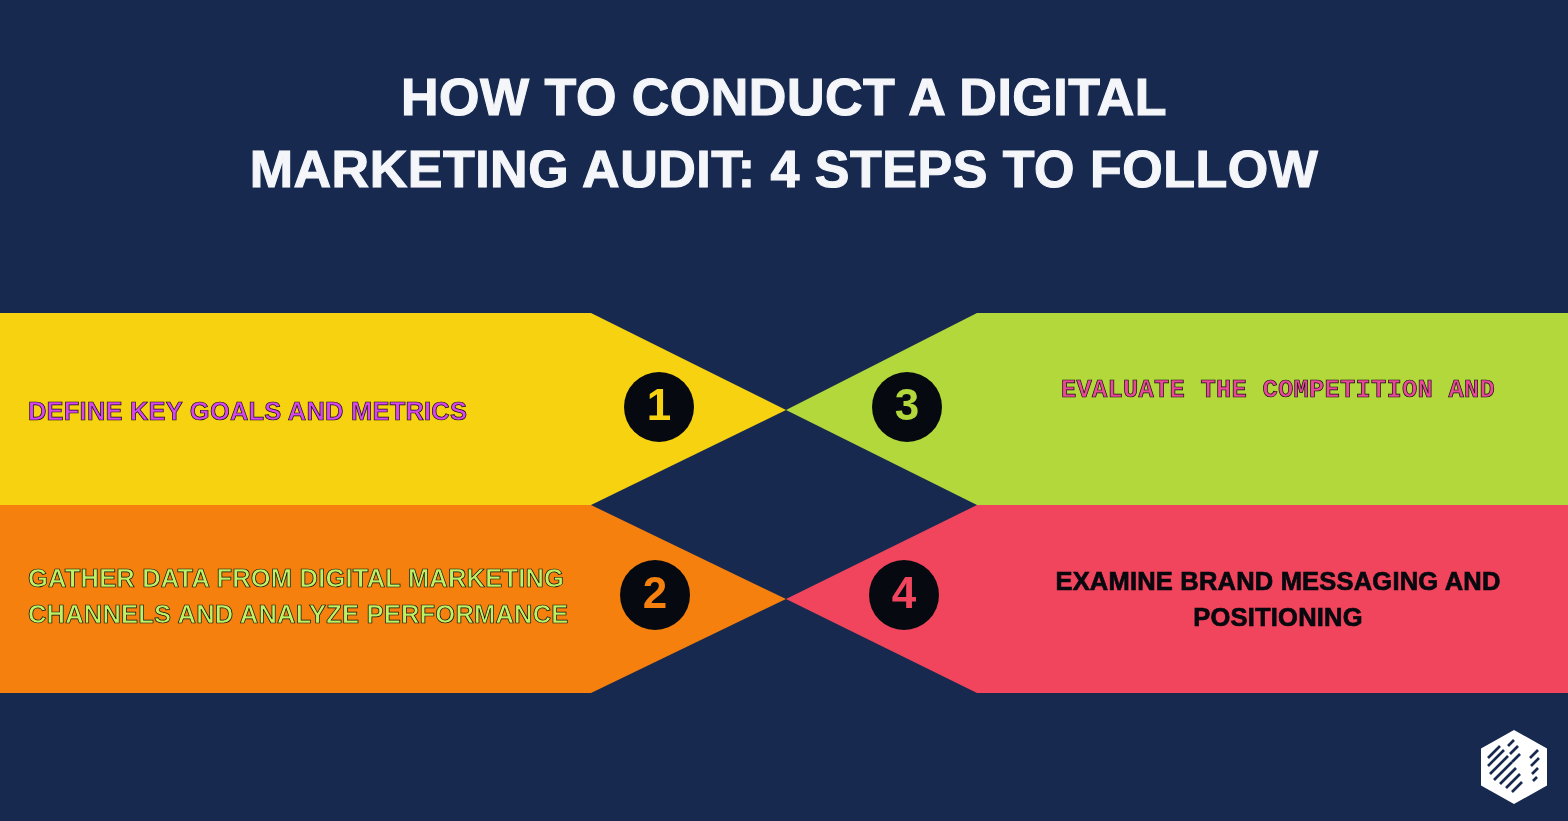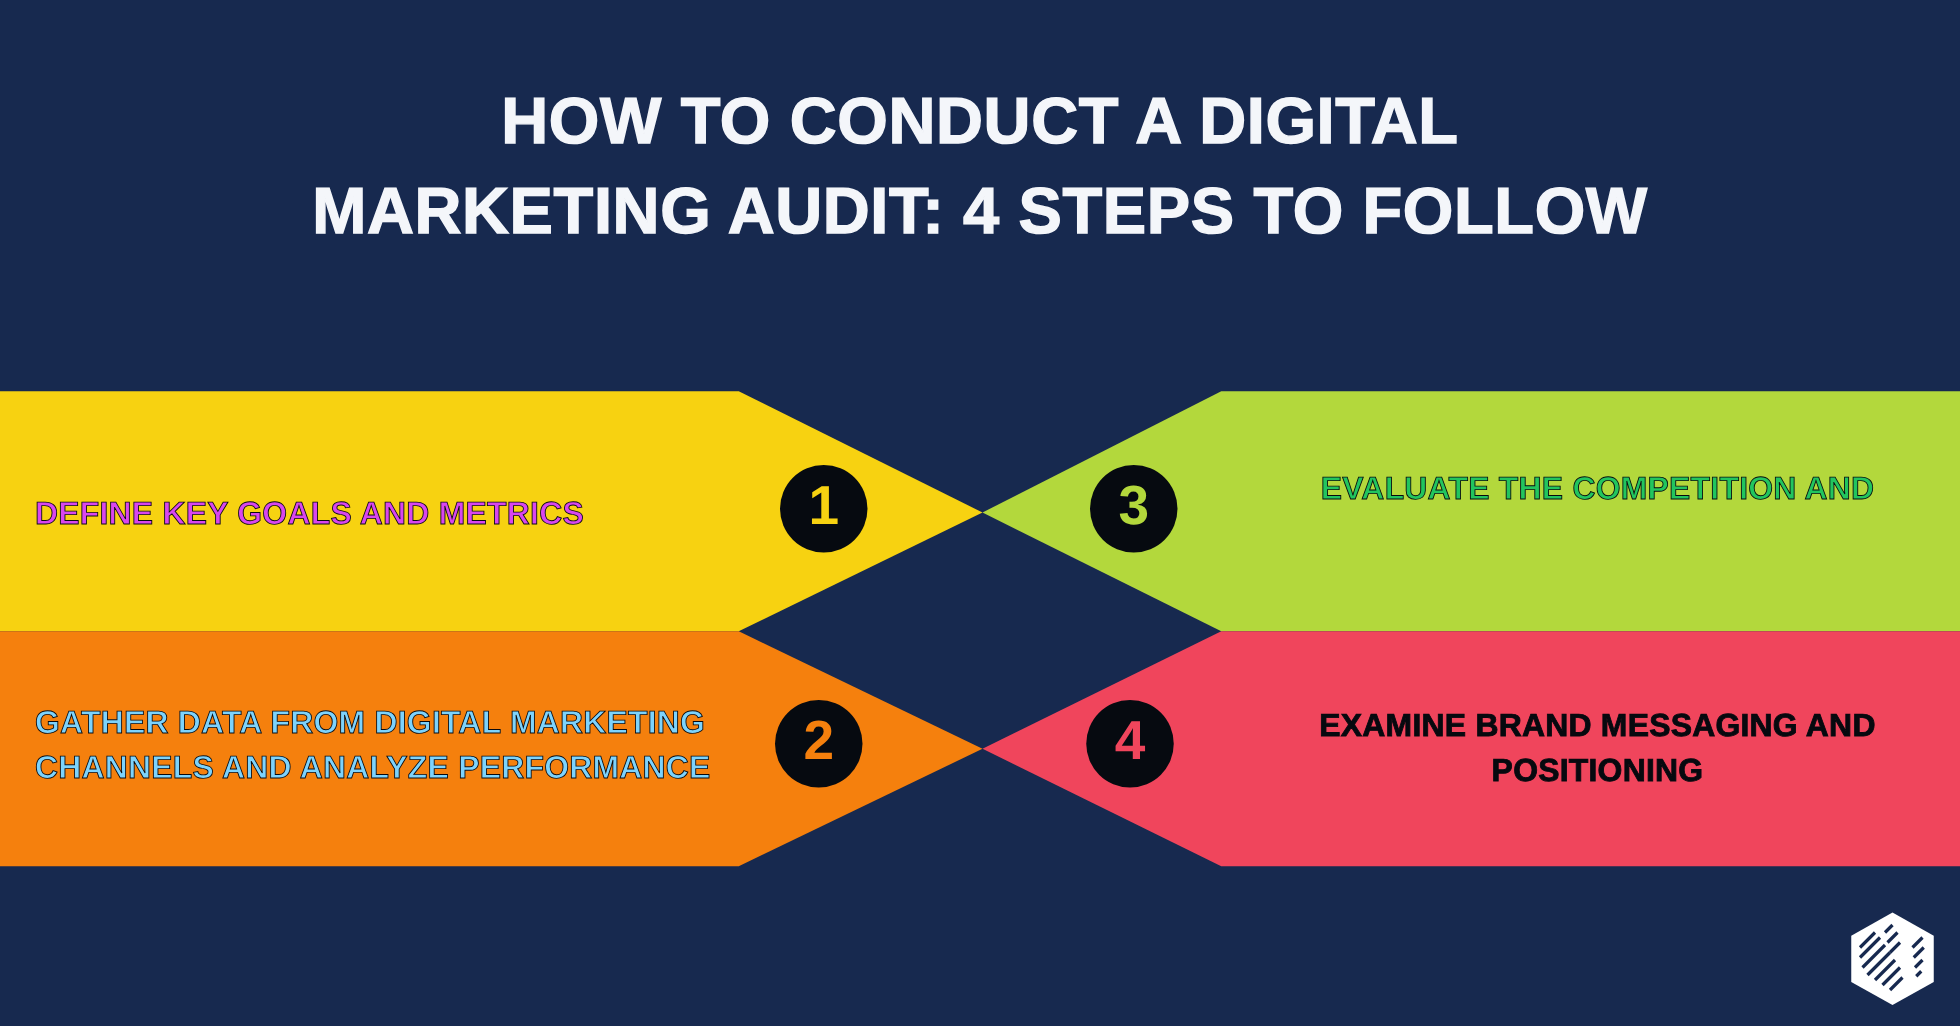--- a/index.html
+++ b/index.html
@@ -110,26 +110,26 @@
 
     <polygon points="1568,313 977,313 786,410 977,505 1568,505" fill="#b3d83c"></polygon>
 
     <polygon points="1568,505 977,505 786,599 977,693 1568,693" fill="#f0455c"></polygon>
   </svg>
 
   <div class="step-text left" id="step1-text" style="color: #d946ef;">
     <div>DEFINE KEY GOALS AND METRICS</div>
   </div>
 
-  <div class="step-text left" id="step2-text" style="color: #7dd3fc;">
+  <div class="step-text left" id="step2-text" style="color: #bef264;">
     <div>GATHER DATA FROM DIGITAL MARKETING</div>
     <div>CHANNELS AND ANALYZE PERFORMANCE</div>
   </div>
 
-  <div class="step-text right" id="step3-text" style="color: #22c55e;">
+  <div class="step-text right" id="step3-text" style="color: #ec4899; font-family: Liberation Mono, monospace;">
     <div>EVALUATE THE COMPETITION AND</div>
   </div>
 
   <div class="step-text right" id="step4-text" style="color: rgb(7, 9, 15);">
     <div>EXAMINE BRAND MESSAGING AND</div>
     <div>POSITIONING</div>
   </div>
 
   <div class="badge" id="badge1" style="background: rgb(6, 10, 16);">
     <span style="color: rgb(247, 210, 17);">1</span>

